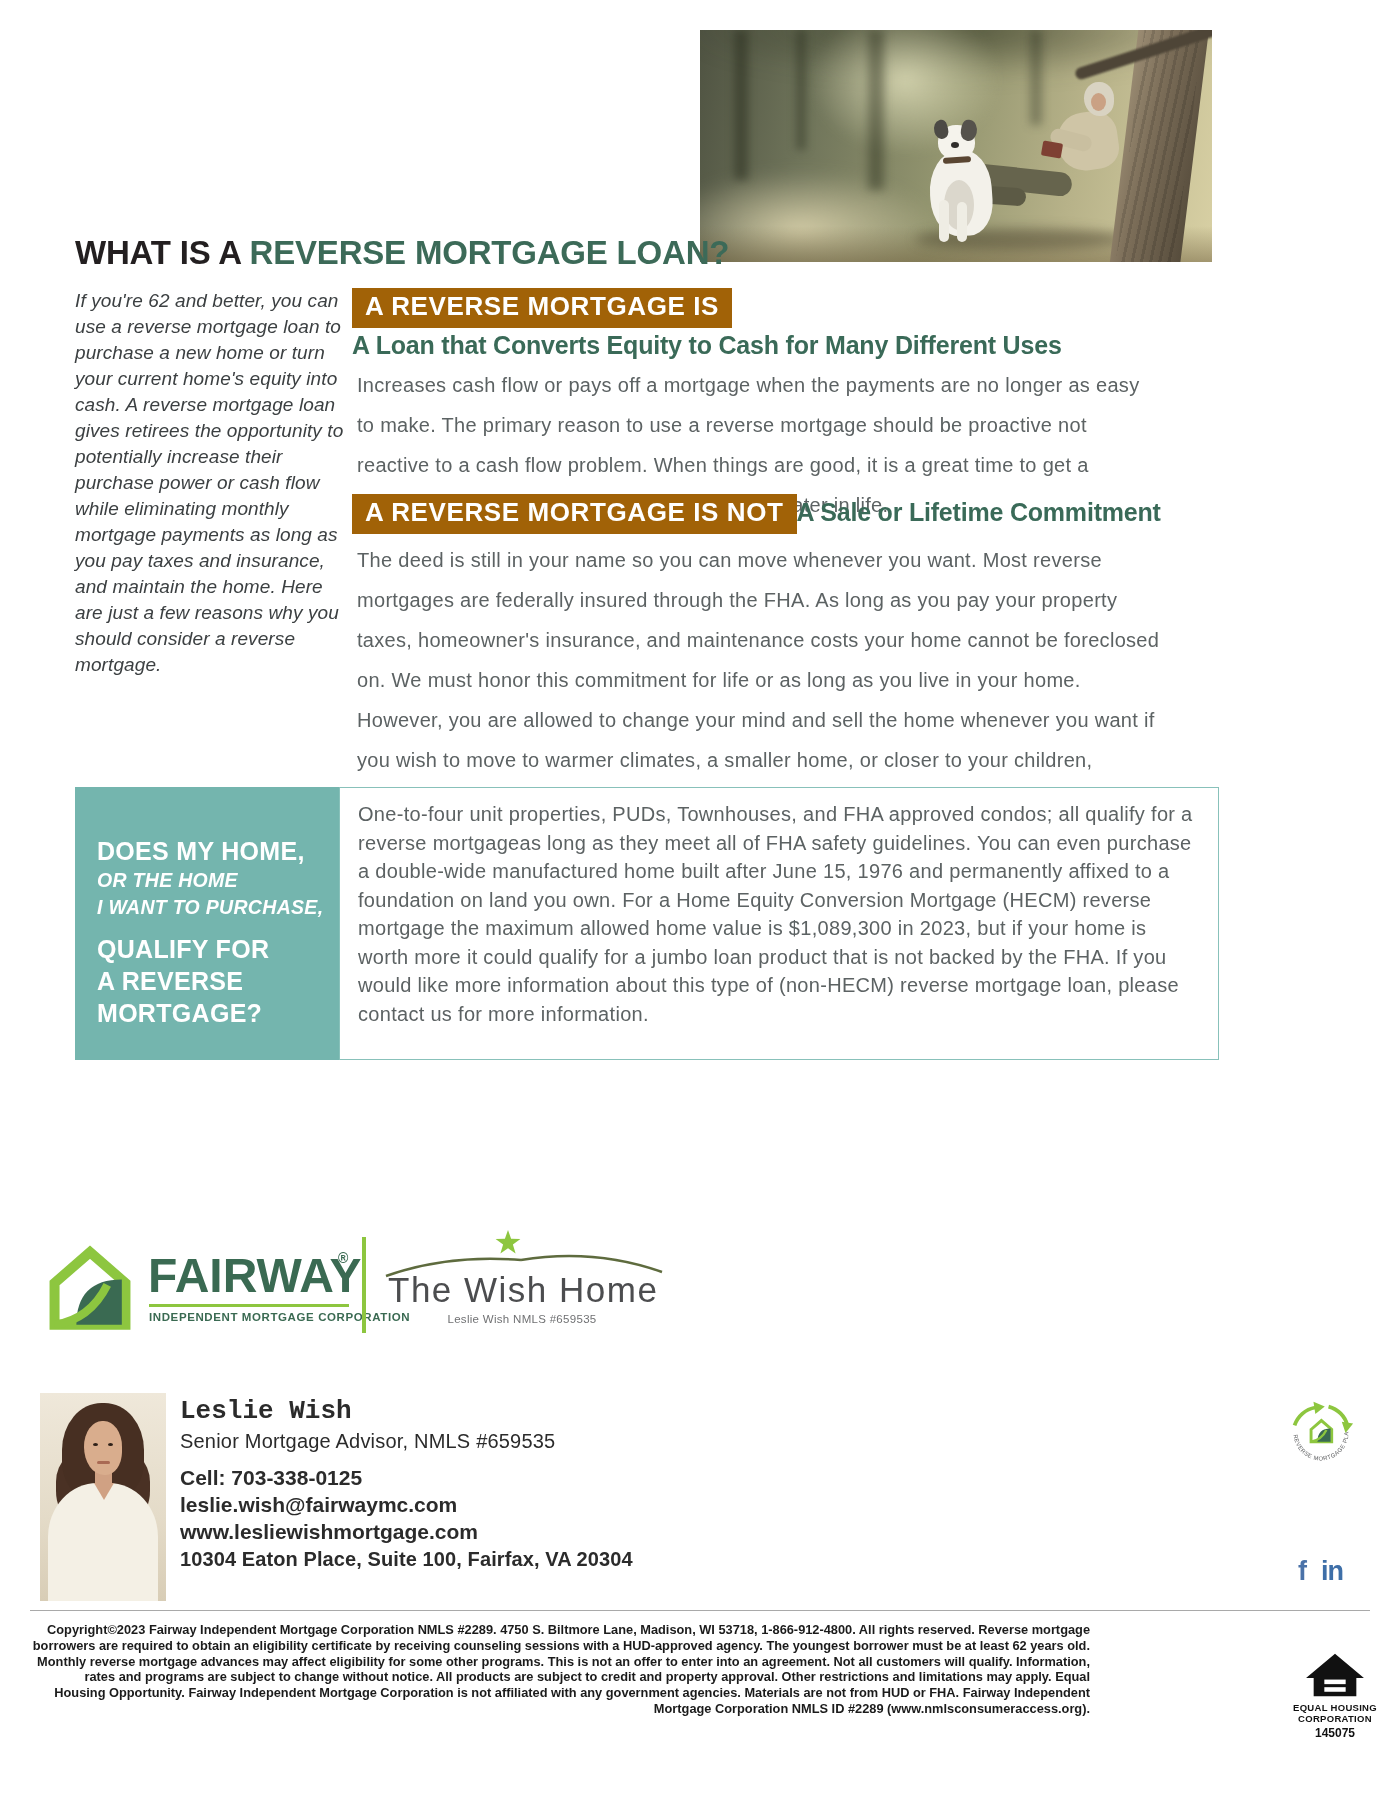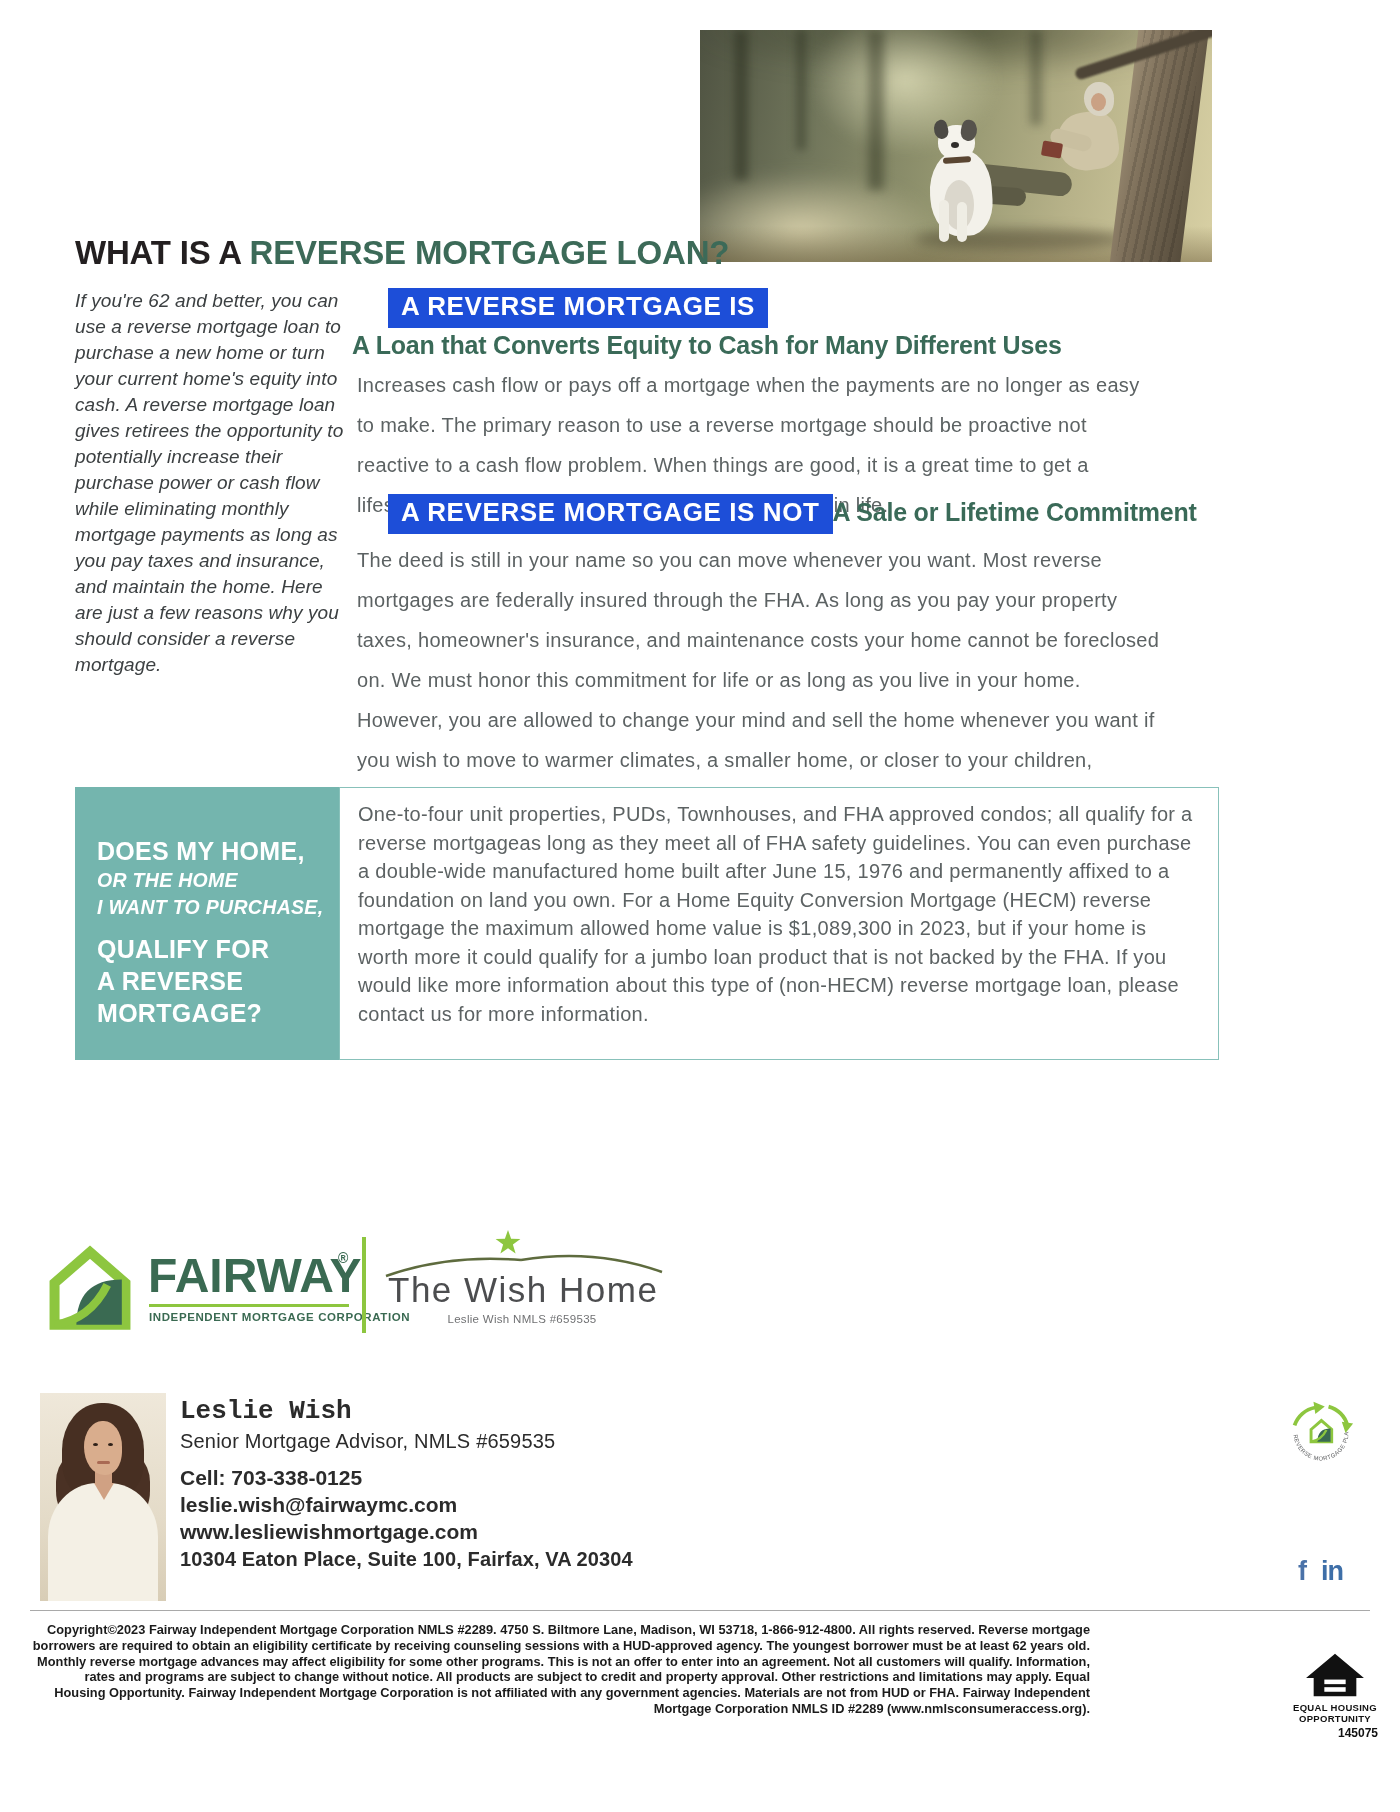--- a/index.html
+++ b/index.html
@@ -46,22 +46,22 @@
   .dlegB{left:257px;top:172px;width:10px;height:40px;background:#efede4;border-radius:5px;}
   .hground{left:0;top:196px;width:512px;height:36px;
         background:linear-gradient(180deg,rgba(150,135,95,0),rgba(118,103,68,.55));}
   .hshadow{left:215px;top:198px;width:210px;height:22px;background:rgba(60,52,35,.4);filter:blur(6px);border-radius:50%;}
 
   
   #title{left:75px;top:234px;font-size:33px;font-weight:bold;color:#231f20;letter-spacing:-0.2px;white-space:nowrap;}
   #title .green{color:#3c6a58;}
   #intro{left:75px;top:288px;width:272px;font-size:19px;font-style:italic;line-height:26px;
         color:#3c4042;letter-spacing:0.1px;}
-  .chip{display:inline-block;background:#1d4ed8;color:#ffffff;font-weight:bold;font-size:26px;
-        letter-spacing:0.6px;padding:3px 13px 6px 13px;margin-left:36px;}
+  .chip{display:inline-block;background:#a16207;color:#ffffff;font-weight:bold;font-size:26px;
+        letter-spacing:0.6px;padding:3px 13px 6px 13px;}
   #chip1wrap{left:352px;top:288px;}
   #heading1{left:352px;top:331px;font-size:25px;font-weight:bold;color:#3a6a58;letter-spacing:-0.2px;white-space:nowrap;}
   .bodytext{color:#5c6263;font-size:20px;line-height:40px;letter-spacing:0.3px;}
   #para1{left:357px;top:365px;width:800px;}
   #chip2row{left:352px;top:494px;white-space:nowrap;}
   #chip2row .h2{font-size:25px;font-weight:bold;color:#3a6a58;letter-spacing:-0.2px;}
   #para2{left:357px;top:540px;width:812px;}
 
   
   #qualifybox{left:75px;top:787px;width:282px;height:273px;background:#74b5ae;color:#ffffff;
@@ -110,21 +110,21 @@
   #social{left:1298px;top:1556px;font-weight:bold;}
   #social .fb{font-size:27px;color:#4a72a8;margin-right:14px;}
   #social .li{font-size:27px;color:#3e6fa8;letter-spacing:-1px;}
 
   
   #rule{left:30px;top:1610px;width:1340px;height:1px;background:#a9a9a9;}
   #footer{left:32px;top:1622px;width:1058px;font-size:12.8px;font-weight:bold;line-height:15.8px;
         color:#1b1b1b;text-align:right;}
   #ehlogo{left:1292px;top:1652px;width:86px;text-align:center;}
   #ehlogo .ehtext{font-size:9.5px;font-weight:bold;color:#111111;line-height:11px;letter-spacing:0.3px;}
-  #ehlogo .ehnum{font-size:12px;font-weight:bold;color:#111111;margin-top:2px;text-align:right;}
+  #ehlogo .ehnum{font-size:12px;font-weight:bold;color:#111111;margin-top:2px;}
 </style>
 </head>
 <body>
 
 <div id="page">
 
   <div id="hero" class="abs">
     <div class="hcanopy"></div>
     <div class="hlight1"></div>
     <div class="hlight2"></div>
@@ -250,17 +250,17 @@
   <div id="rule" class="abs"></div>
   <div id="footer" class="abs">Copyright©2023 Fairway Independent Mortgage Corporation NMLS #2289. 4750 S. Biltmore Lane, Madison, WI 53718, 1-866-912-4800. All rights reserved. Reverse mortgage borrowers are required to obtain an eligibility certificate by receiving counseling sessions with a HUD-approved agency. The youngest borrower must be at least 62 years old. Monthly reverse mortgage advances may affect eligibility for some other programs. This is not an offer to enter into an agreement. Not all customers will qualify. Information, rates and programs are subject to change without notice. All products are subject to credit and property approval. Other restrictions and limitations may apply. Equal Housing Opportunity. Fairway Independent Mortgage Corporation is not affiliated with any government agencies. Materials are not from HUD or FHA. Fairway Independent Mortgage Corporation NMLS ID #2289 (www.nmlsconsumeraccess.org).</div>
 
   <div id="ehlogo" class="abs">
     <svg width="64" height="46" viewBox="0 0 84 60">
       <path d="M42,2 L80,34 L70,34 L70,58 L14,58 L14,34 L4,34 Z" fill="#111111"></path>
       <rect x="28" y="36" width="28" height="6" fill="#ffffff"></rect>
       <rect x="28" y="46" width="28" height="6" fill="#ffffff"></rect>
     </svg>
     <div class="ehtext">EQUAL HOUSING</div>
-    <div class="ehtext">OPPORTUNITY</div>
+    <div class="ehtext">CORPORATION</div>
     <div class="ehnum">145075</div>
   </div>
 
 </div>
 
 </body></html>

